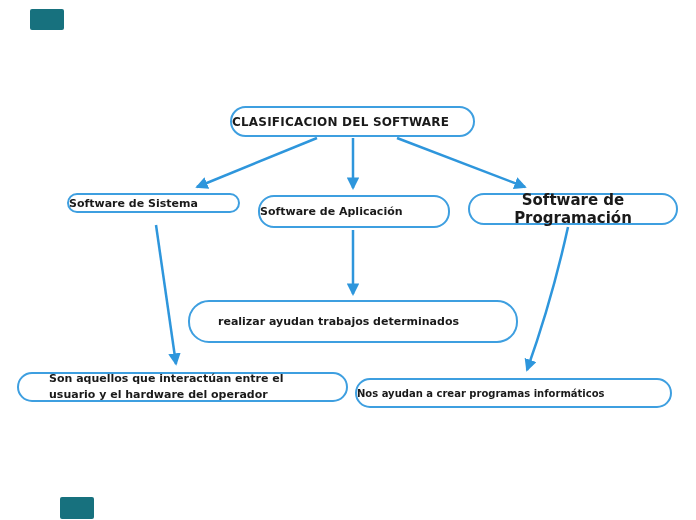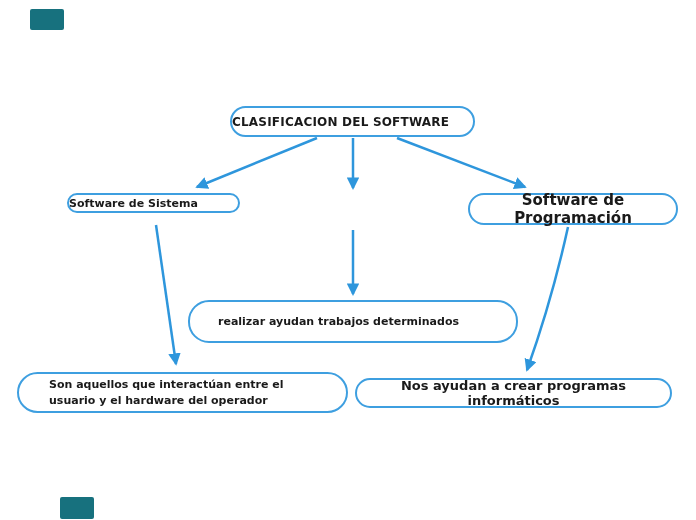--- a/index.html
+++ b/index.html
@@ -24,22 +24,22 @@
     text-align:center;
   }
   .pill{border-radius:16px;}
   .big{border-radius:21px;}
   .node.left-text{justify-content:flex-start;text-align:left;}
   #n-title{left:230px;top:106px;width:245px;height:31px;font-size:12px;letter-spacing:.2px;}
   #n-sistema{left:67px;top:193px;width:173px;height:20px;font-size:11px;}
   #n-aplicacion{left:258px;top:195px;width:192px;height:33px;font-size:11px;}
   #n-programacion{left:468px;top:193px;width:210px;height:32px;font-size:15px;}
   #n-desc-aplicacion{left:188px;top:300px;width:330px;height:43px;font-size:11px;padding-left:28px;line-height:16px;}
-  #n-desc-sistema{left:17px;top:372px;width:331px;height:41px;font-size:11px;padding-left:30px;line-height:16px;}
-  #n-desc-programacion{left:355px;top:378px;width:317px;height:30px;font-size:13px;}
+  #n-desc-sistema{left:17px;top:372px;width:331px;height:30px;font-size:11px;padding-left:30px;line-height:16px;}
+  #n-desc-programacion{left:355px;top:378px;width:317px;height:30px;font-size:10px;}
   .edge{stroke:var(--line,#2E96DC);stroke-width:2.5;fill:none;}
   .marker-rect{position:absolute;border-radius:2px;background:var(--marker,#17717E);}
   #mark-top{left:30px;top:9px;width:34px;height:21px;}
   #mark-bottom{left:60px;top:497px;width:34px;height:22px;}
 </style>
 </head>
 <body>
 
 <div id="canvas" style="--line: #2E96DC; --border: #3E9FE0; --node-bg: #ffffff; --text: #1a1a1a; --marker: #17717E;">
 
@@ -61,20 +61,23 @@
   <div class="marker-rect" id="mark-bottom"></div>
 
   <div class="node pill" id="n-title">
     <span>CLASIFICACION DEL SOFTWARE</span>
   </div>
 
   <div class="node pill" id="n-sistema">
     <span>Software de Sistema</span>
   </div>
 
+  <div class="node pill" id="n-aplicacion">
+    <span>Software de Aplicación</span>
+  </div>
 
   <div class="node pill" id="n-programacion">
     <span>Software de Programación</span>
   </div>
 
   <div class="node big left-text" id="n-desc-aplicacion">
     <div>
       <div>realizar ayudan trabajos determinados</div>
     </div>
   </div>

